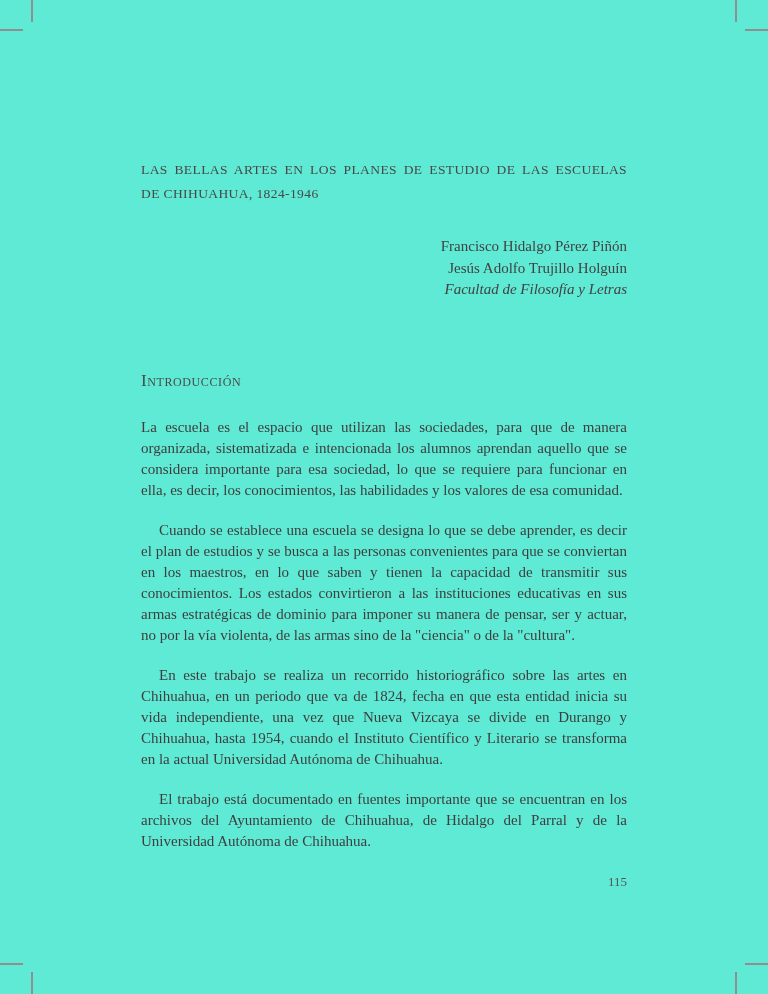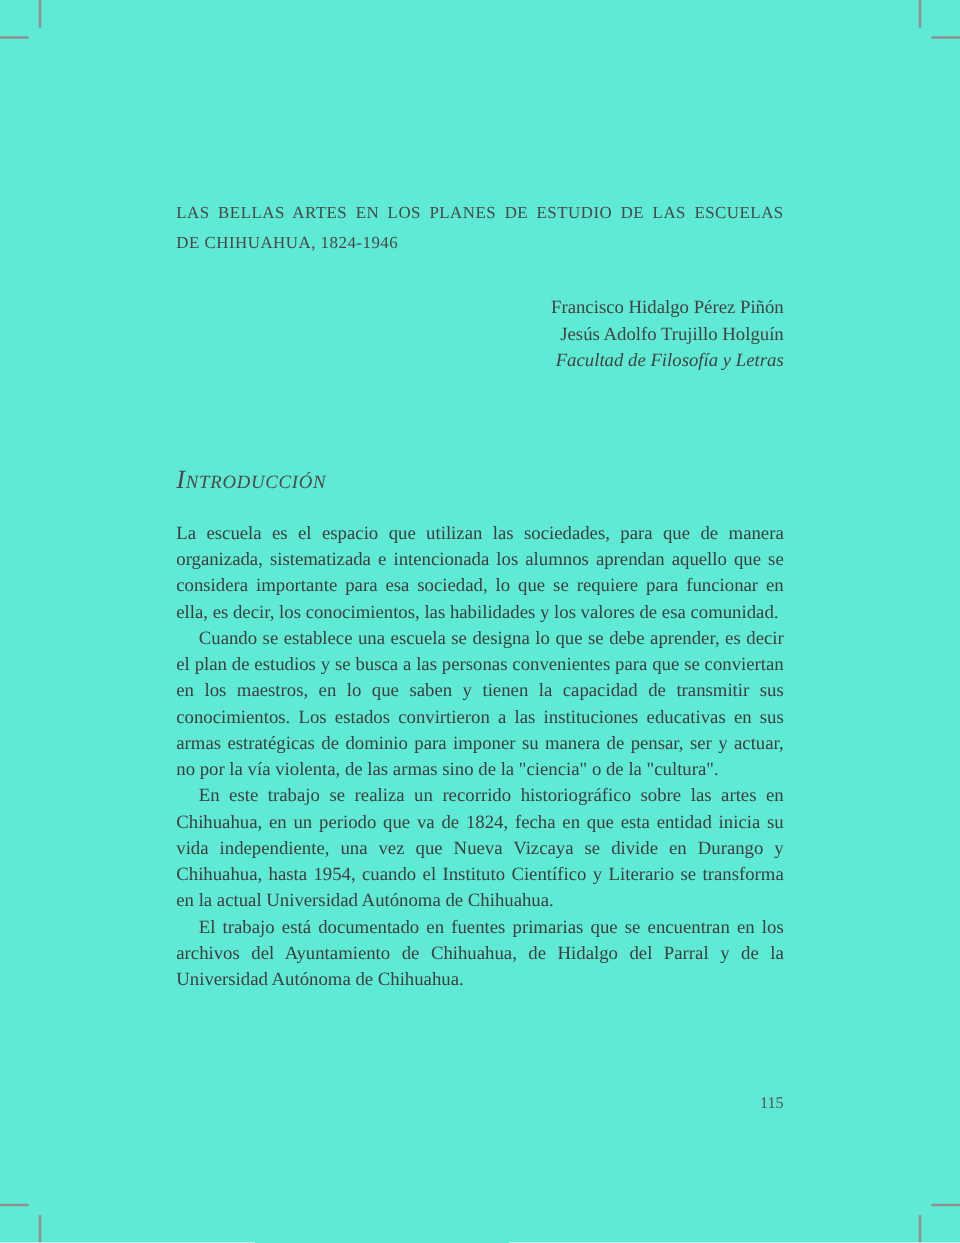--- a/index.html
+++ b/index.html
@@ -46,37 +46,36 @@
     font-size: 15px;
     line-height: 21.5px;
     text-align: right;
     color: #424242;
   }
   .author-block .italic { font-style: italic; }
 
   .section-heading {
     position: absolute;
     left: 141px; top: 371px; width: 486px;
-    font-size: 21px;
+    font-size: 17px;
     letter-spacing: 0.6px;
     font-variant: small-caps;
     color: #4a4a4a;
-    font-style: italic;
   }
 
   .body-block {
     position: absolute;
     left: 141px; top: 417px; width: 486px;
     font-size: 15px;
     line-height: 21px;
     text-align: justify;
     color: #3e3e3e;
   }
   .body-block p { margin: 0; }
-  .body-block p.indented { text-indent: 18px; }
+  .body-block p.indented { text-indent: 18px; margin-top: 19px; }
 
   .page-number {
     position: absolute;
     left: 141px; top: 874px; width: 486px;
     font-size: 13px;
     text-align: right;
     color: #555555;
   }
 </style>
 </head>
@@ -103,18 +102,18 @@
     <div>Jesús Adolfo Trujillo Holguín</div>
     <div class="italic">Facultad de Filosofía y Letras</div>
   </div>
 
   <div class="section-heading">Introducción</div>
 
   <div class="body-block">
     <p>La escuela es el espacio que utilizan las sociedades, para que de manera organizada, sistematizada e intencionada los alumnos aprendan aquello que se considera importante para esa sociedad, lo que se requiere para funcionar en ella, es decir, los conocimientos, las habilidades y los valores de esa comunidad.</p>
     <p class="indented">Cuando se establece una escuela se designa lo que se debe aprender, es decir el plan de estudios y se busca a las personas convenientes para que se conviertan en los maestros, en lo que saben y tienen la capacidad de transmitir sus conocimientos. Los estados convirtieron a las instituciones educativas en sus armas estratégicas de dominio para imponer su manera de pensar, ser y actuar, no por la vía violenta, de las armas sino de la "ciencia" o de la "cultura".</p>
     <p class="indented">En este trabajo se realiza un recorrido historiográfico sobre las artes en Chihuahua, en un periodo que va de 1824, fecha en que esta entidad inicia su vida independiente, una vez que Nueva Vizcaya se divide en Durango y Chihuahua, hasta 1954, cuando el Instituto Científico y Literario se transforma en la actual Universidad Autónoma de Chihuahua.</p>
-    <p class="indented">El trabajo está documentado en fuentes primarias que se encuentran en los archivos del Ayuntamiento de Chihuahua, de Hidalgo del Parral y de la Universidad Autónoma de Chihuahua.</p>
+    <p class="indented">El trabajo está documentado en fuentes importante que se encuentran en los archivos del Ayuntamiento de Chihuahua, de Hidalgo del Parral y de la Universidad Autónoma de Chihuahua.</p>
   </div>
 
   <div class="page-number">115</div>
 
 </div>
 
 </body></html>

